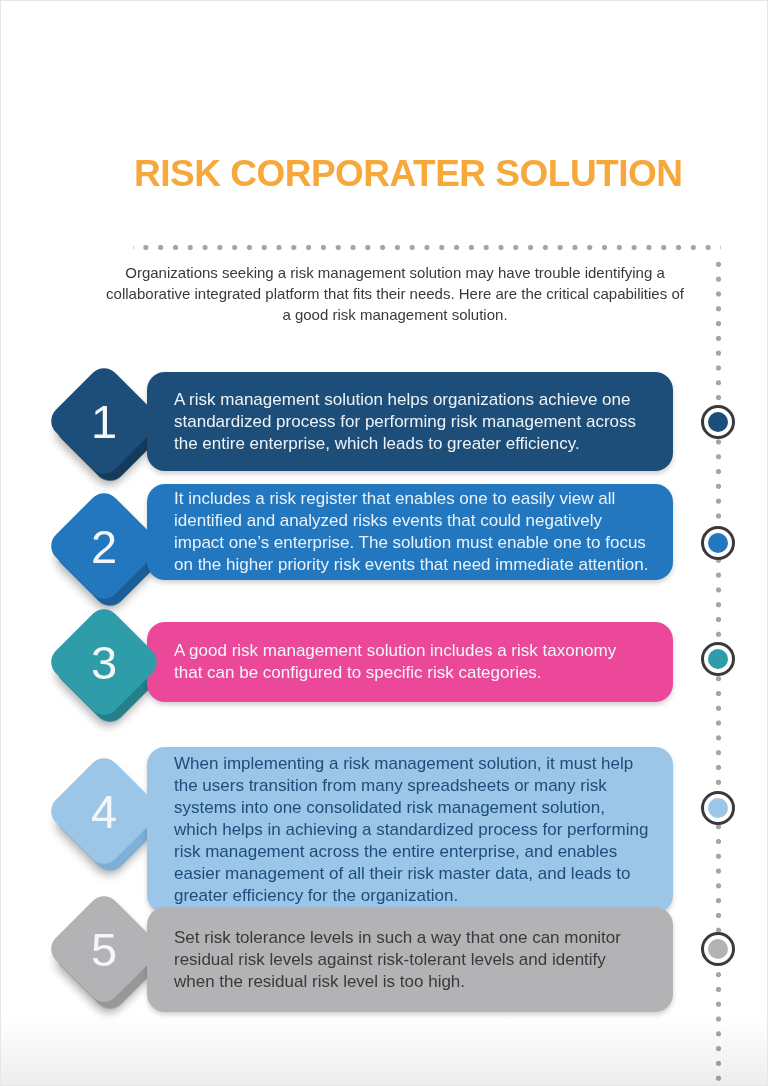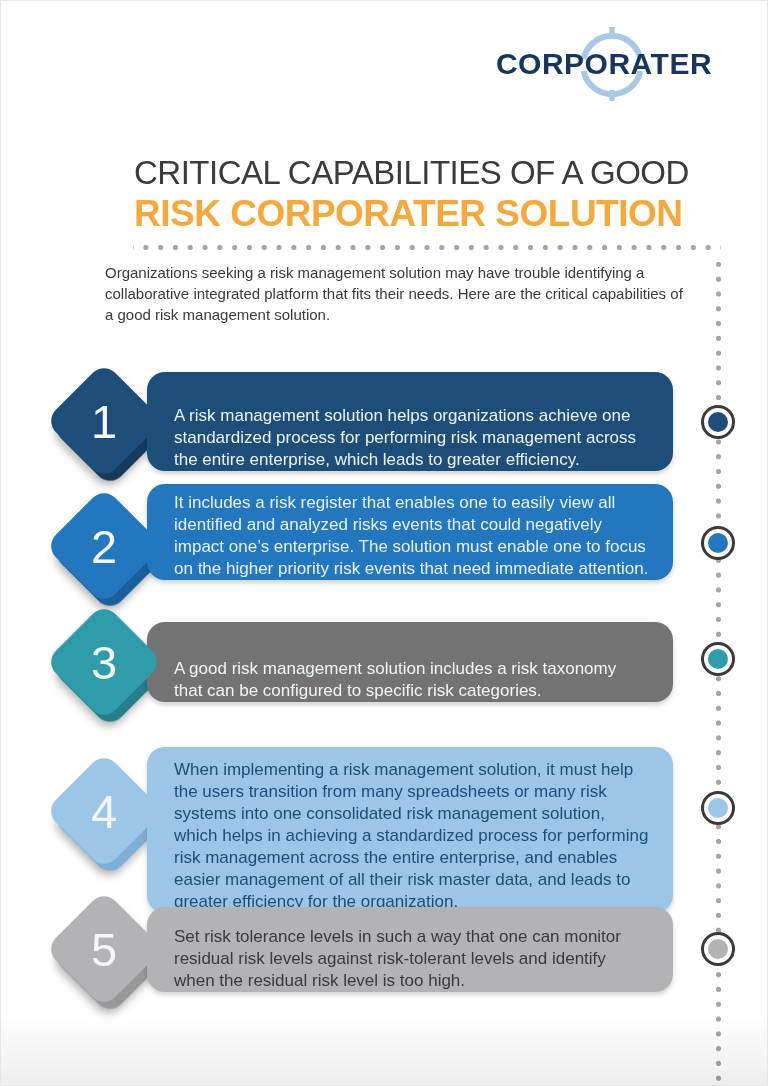--- a/index.html
+++ b/index.html
@@ -36,27 +36,27 @@
   }
   .dots-v {
     position:absolute; left:714px; top:256px; width:7px; height:830px;
     background-image:radial-gradient(circle, #A5A5A5 2.4px, rgba(0,0,0,0) 2.9px);
     background-size:7px 14.8px; background-position:center top;
   }
 
   
   .intro {
     position:absolute; left:104px; top:261px; width:580px;
-    text-align:left; font-size:15px; line-height:21px; color:#3A3A3C; font-weight:500;
+    text-align:center; font-size:15px; line-height:21px; color:#3A3A3C; font-weight:500;
   }
 
   
   .card {
     position:absolute; left:146px; width:526px; border-radius:18px;
-    display:flex; align-items:flex-end;
+    display:flex; align-items:center;
     box-shadow:0 3px 5px rgba(0,0,0,0.18);
   }
   .card-text { padding:0 24px 0 27px; font-size:17px; line-height:22px; }
 
   .diamond-back, .diamond {
     position:absolute; width:84px; height:84px; border-radius:16px;
     transform:rotate(45deg);
   }
   .diamond-back { filter:drop-shadow(2px 4px 4px rgba(0,0,0,0.3)); }
   .diamond .num {
@@ -82,41 +82,31 @@
   .i2 .marker { top:525px; }
 
   .i3 .card { top:621px; height:80px; }
   .i3 .diamond { left:61px; top:619px; } .i3 .diamond-back { left:67px; top:626px; }
   .i3 .marker { top:641px; }
 
   .i4 .card { top:727px; height:166px; }
   .i4 .diamond { left:61px; top:768px; } .i4 .diamond-back { left:67px; top:775px; }
   .i4 .marker { top:790px; }
 
-  .i5 .card { top:906px; height:85px; }
+  .i5 .card { top:906px; height:105px; }
   .i5 .diamond { left:61px; top:906px; } .i5 .diamond-back { left:67px; top:913px; }
   .i5 .marker { top:931px; }
 </style>
 </head>
 <body>
 
 <div class="page">
 
-  <div class="logo">
-    <svg class="logo-icon" viewBox="0 0 78 78">
-      <path d="M 10.6 34 A 29 29 0 0 1 67.4 34" fill="none" stroke="#A9C8E6" stroke-width="6"></path>
-      <path d="M 67.4 46 A 29 29 0 0 1 10.6 46" fill="none" stroke="#A9C8E6" stroke-width="6"></path>
-      <rect x="36.3" y="2" width="5.4" height="11" fill="#A9C8E6"></rect>
-      <rect x="36.3" y="65" width="5.4" height="11" fill="#A9C8E6"></rect>
-    </svg>
-    <div class="logo-text" style="color: rgb(22, 54, 94);">CORPORATER</div>
-  </div>
 
   <div class="title-block">
-    <div class="title-line1" style="color: rgb(59, 59, 61);">CRITICAL CAPABILITIES OF A GOOD</div>
     <div class="title-line2" style="color: rgb(246, 168, 59);">RISK CORPORATER SOLUTION</div>
   </div>
 
   <div class="dots-h"></div>
   <div class="dots-v"></div>
 
   <p class="intro">Organizations seeking a risk management solution may have trouble identifying a collaborative integrated platform that fits their needs. Here are the critical capabilities of a good risk management solution.</p>
 
   <div class="item i1">
     <div class="diamond-back" style="background: rgb(20, 58, 92);"></div>
@@ -139,21 +129,21 @@
     <div class="diamond" style="background: rgb(34, 119, 190);">
       <span class="num">2</span>
     </div>
     <div class="marker" style="border-color: rgb(58, 58, 60);">
       <span class="marker-dot" style="background: rgb(34, 119, 190);"></span>
     </div>
   </div>
 
   <div class="item i3">
     <div class="diamond-back" style="background: rgb(36, 127, 139);"></div>
-    <div class="card" style="background: #737373;">
+    <div class="card" style="background: #ec4899;">
       <p class="card-text" style="color: rgb(239, 247, 248);">A good risk management solution includes a risk taxonomy that can be configured to specific risk categories.</p>
     </div>
     <div class="diamond" style="background: rgb(47, 157, 169);">
       <span class="num">3</span>
     </div>
     <div class="marker" style="border-color: rgb(58, 58, 60);">
       <span class="marker-dot" style="background: rgb(47, 157, 169);"></span>
     </div>
   </div>
 

